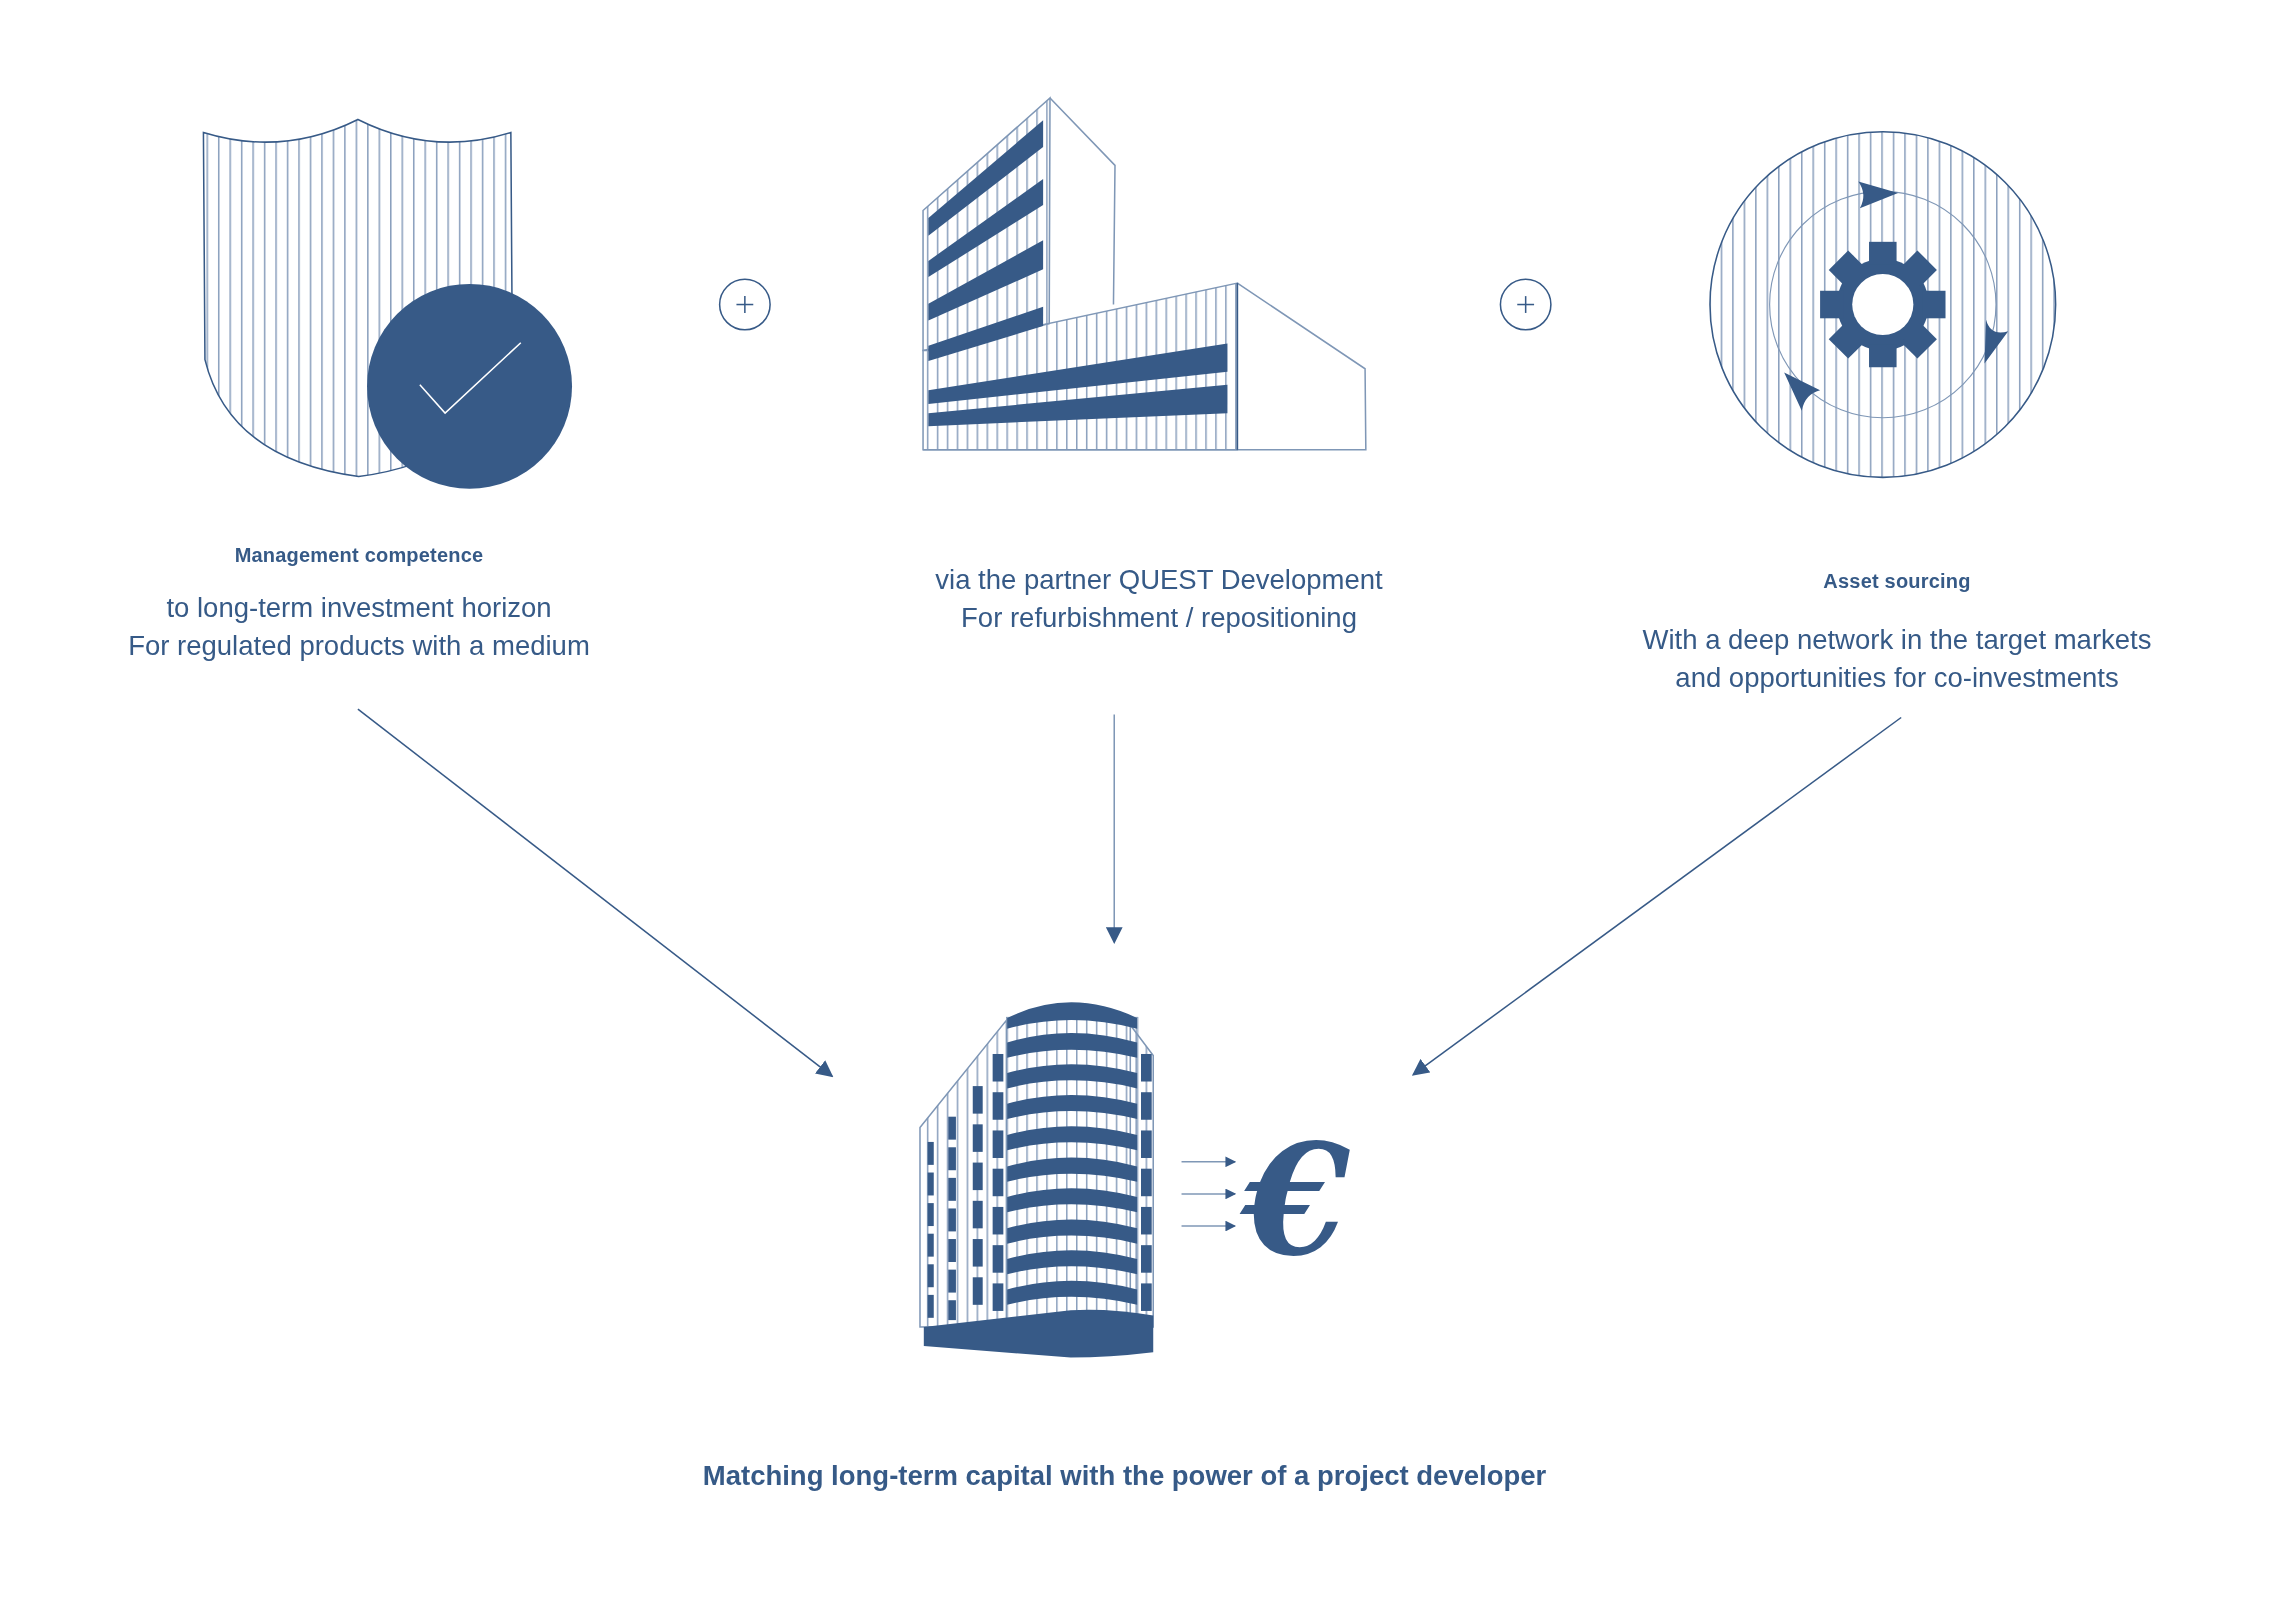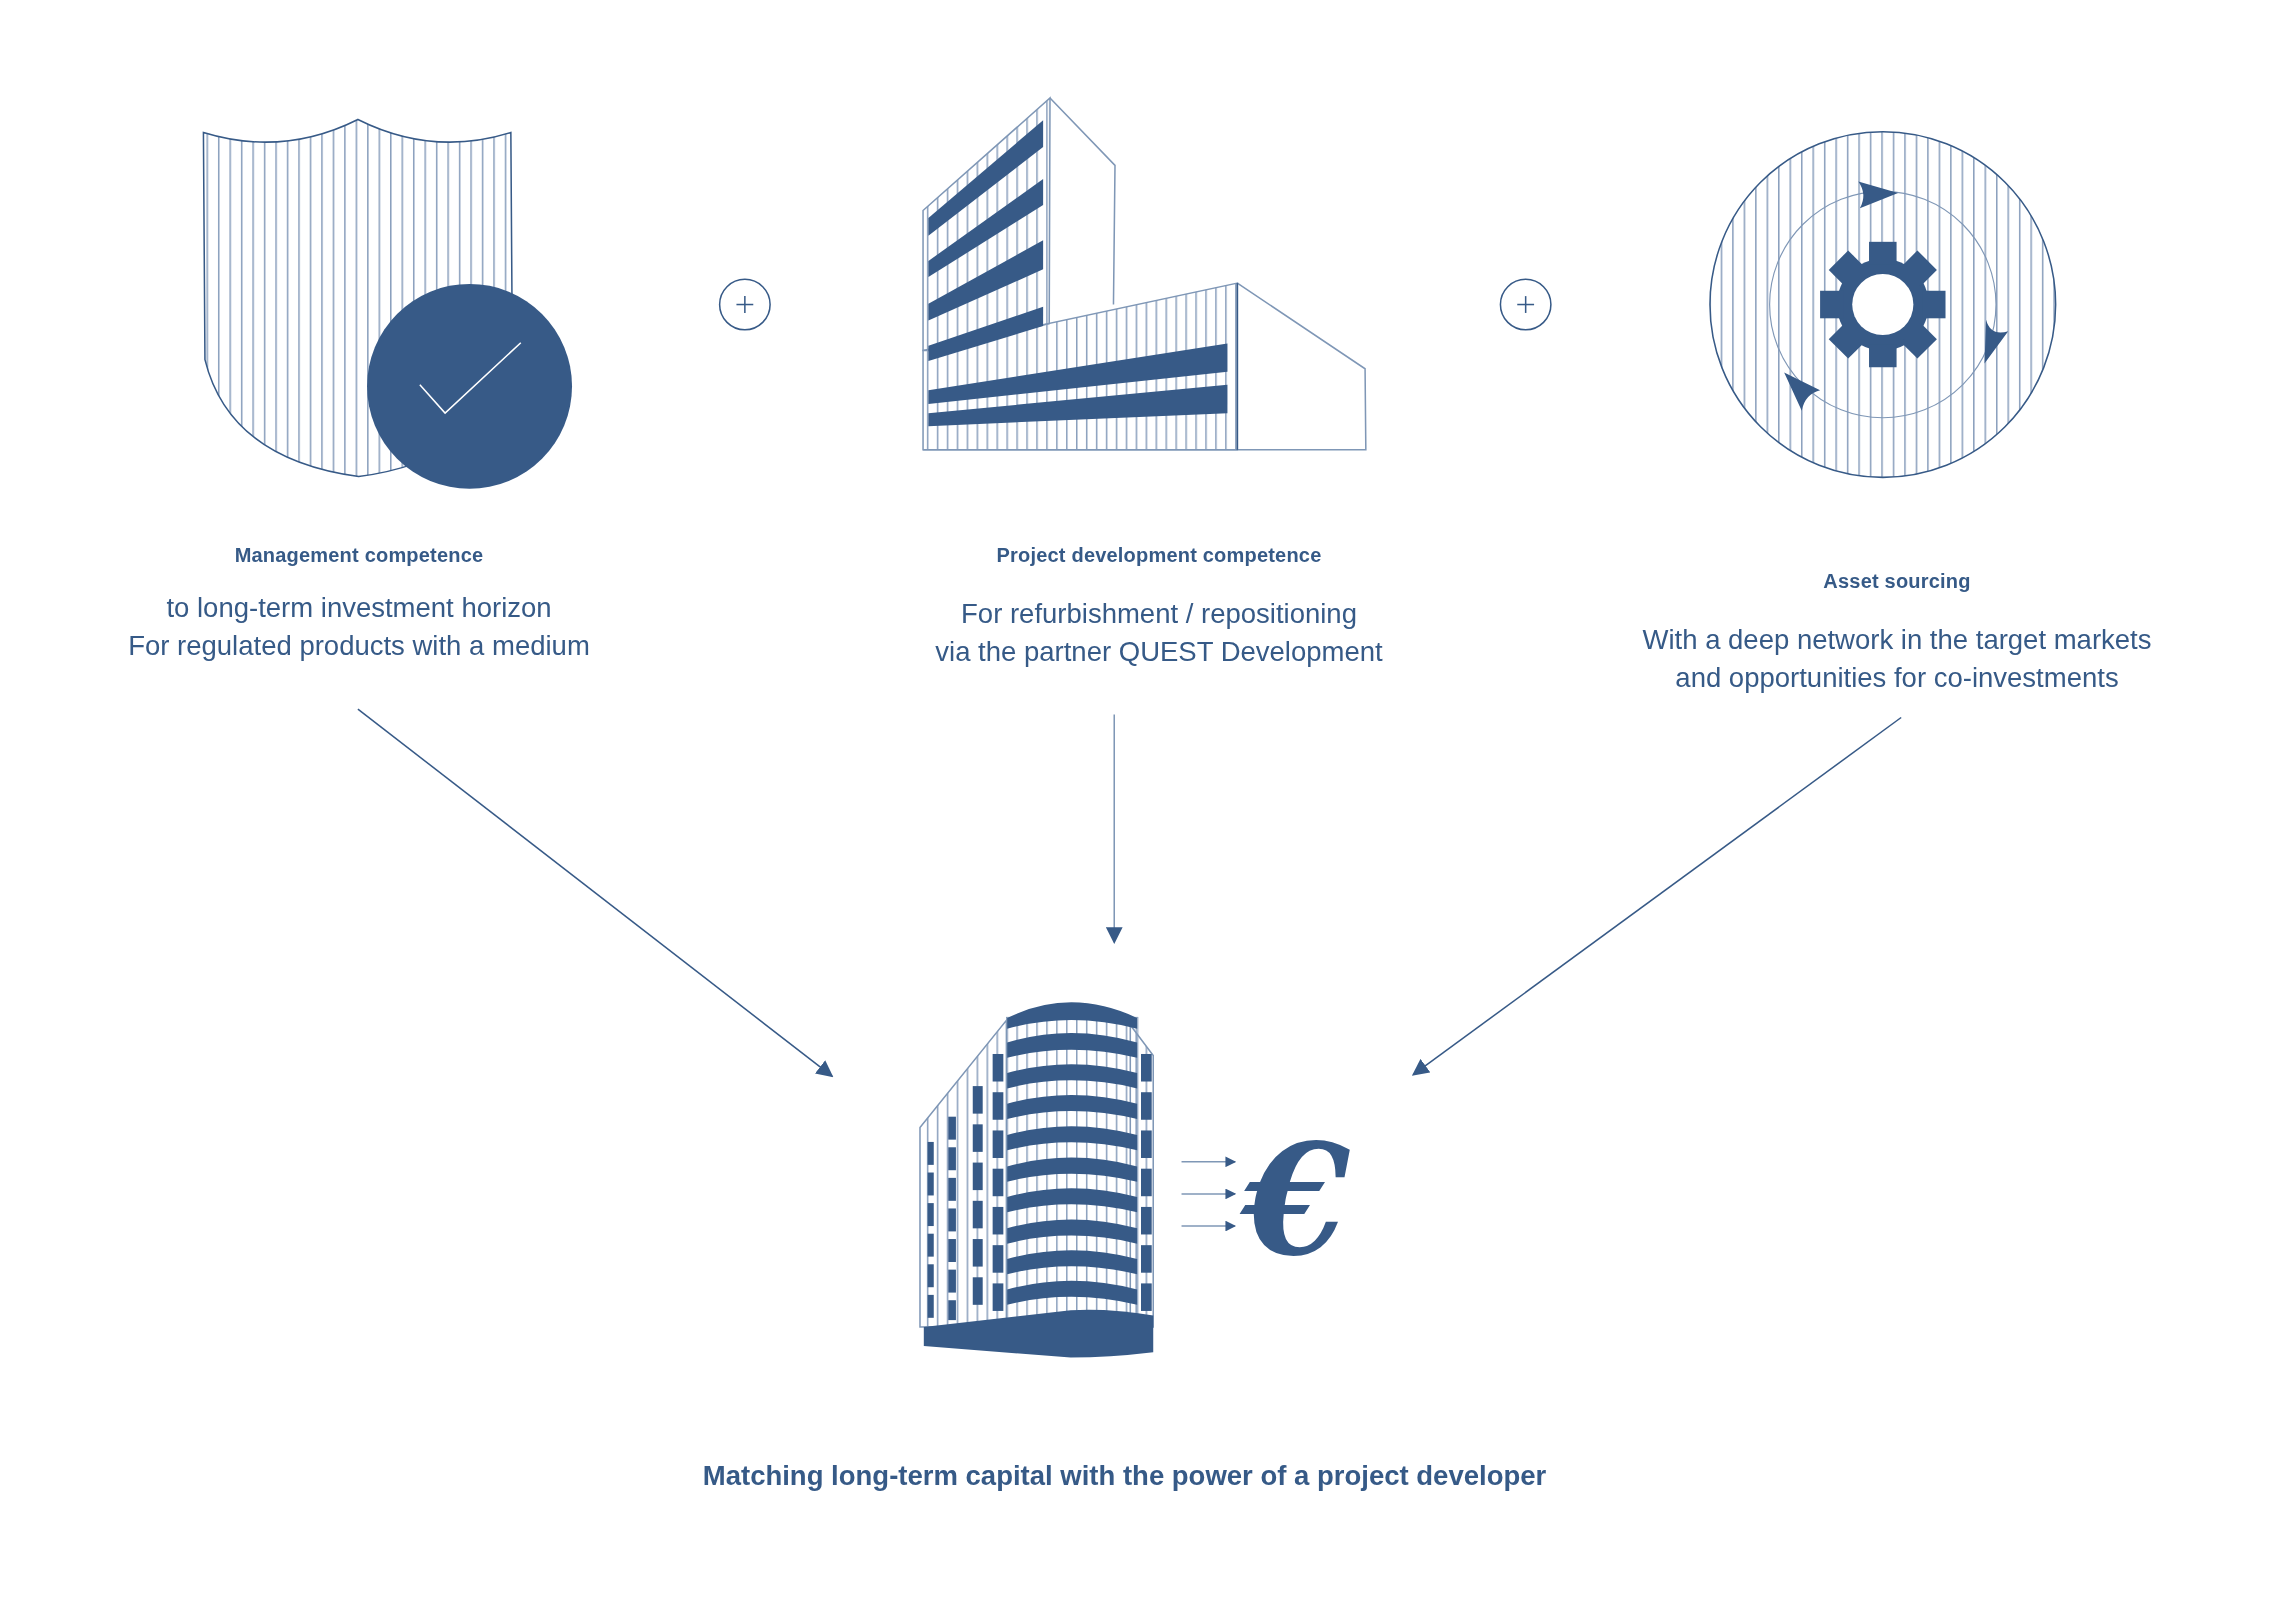--- a/index.html
+++ b/index.html
@@ -151,24 +151,23 @@
 
 <div class="label" style="left:76px; top:538px; width:566px;">
   <div class="title">Management competence</div>
   <div class="desc" style="margin-top:17px;">
     <span>to long-term investment horizon</span>
     <span>For regulated products with a medium</span>
   </div>
 </div>
 
 <div class="label" style="left:811px; top:538px; width:696px;">
-  <div class="title">Project development competence</div>
   <div class="desc" style="margin-top:23px;">
+    <span>via the partner QUEST Development</span>
     <span>For refurbishment / repositioning</span>
-    <span>via the partner QUEST Development</span>
   </div>
 </div>
 
 <div class="label" style="left:1591px; top:564px; width:612px;">
   <div class="title">Asset sourcing</div>
   <div class="desc" style="margin-top:23px;">
     <span>With a deep network in the target markets</span>
     <span>and opportunities for co-investments</span>
   </div>
 </div>

